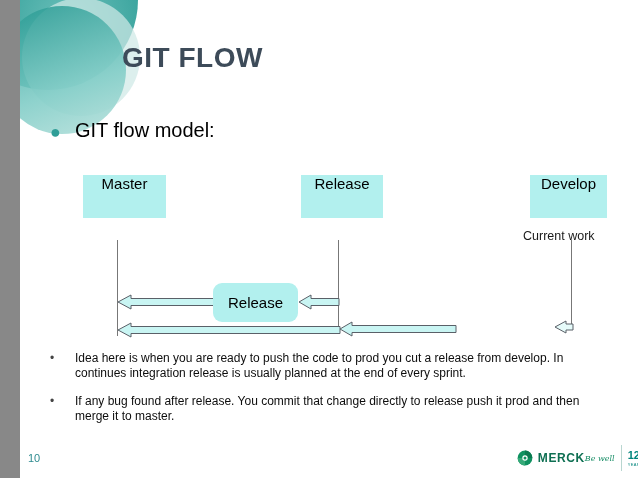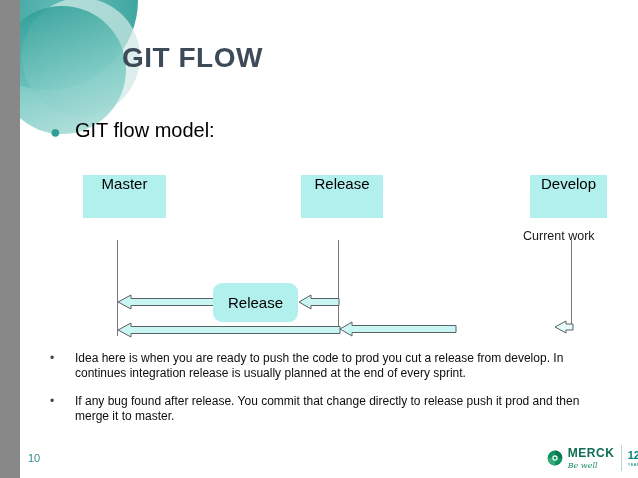--- a/index.html
+++ b/index.html
@@ -52,21 +52,21 @@
   .diagram-svg{position:absolute;left:0;top:0;pointer-events:none;}
   
   .bullets{position:absolute;left:30px;top:351px;width:566px;}
   .bullet-item{display:flex;margin-bottom:13px;}
   .bullet-item .dot{width:25px;font-size:12px;color:#444;line-height:15px;}
   .bullet-item .txt{font-size:12px;line-height:15px;color:#0d0d0d;width:541px;}
   
   .page-number{position:absolute;left:8px;top:452px;font-size:11px;color:#2e8b8f;}
   .logo{position:absolute;right:12px;bottom:7px;display:flex;align-items:center;}
   .logo-icon{margin-right:5px;}
-  .brand-col{display:flex;flex-direction:column;align-items:flex-start;}
+  .brand-col{display:flex;flex-direction:row;align-items:center;}
   .brand{font-size:12px;font-weight:bold;letter-spacing:.6px;color:#0e6f52;}
   .tagline{font-family:"DejaVu Serif",serif;font-style:italic;font-size:8px;color:#1b8f68;margin-top:1px;}
   .logo-divider{width:1px;height:26px;background:#b9d6d0;margin:0 6px;}
   .badge{display:flex;flex-direction:column;align-items:flex-start;}
   .badge-num{font-size:11px;font-weight:bold;color:#00857c;line-height:11px;}
   .badge-cap{font-size:4px;letter-spacing:.4px;color:#00857c;margin-top:1px;}
 </style>
 </head>
 <body>
 

